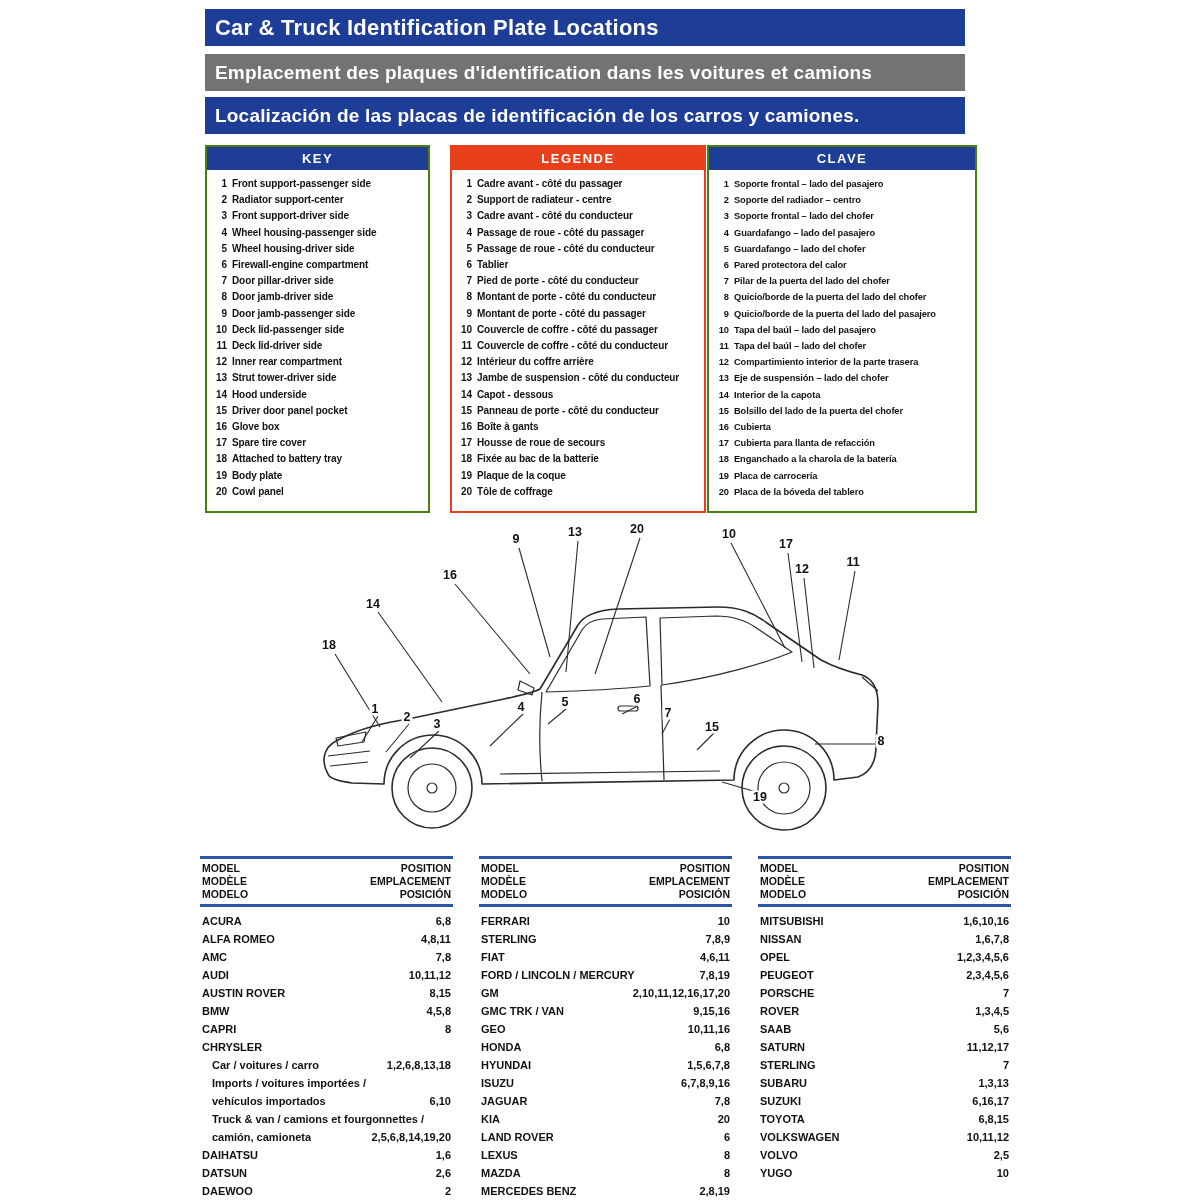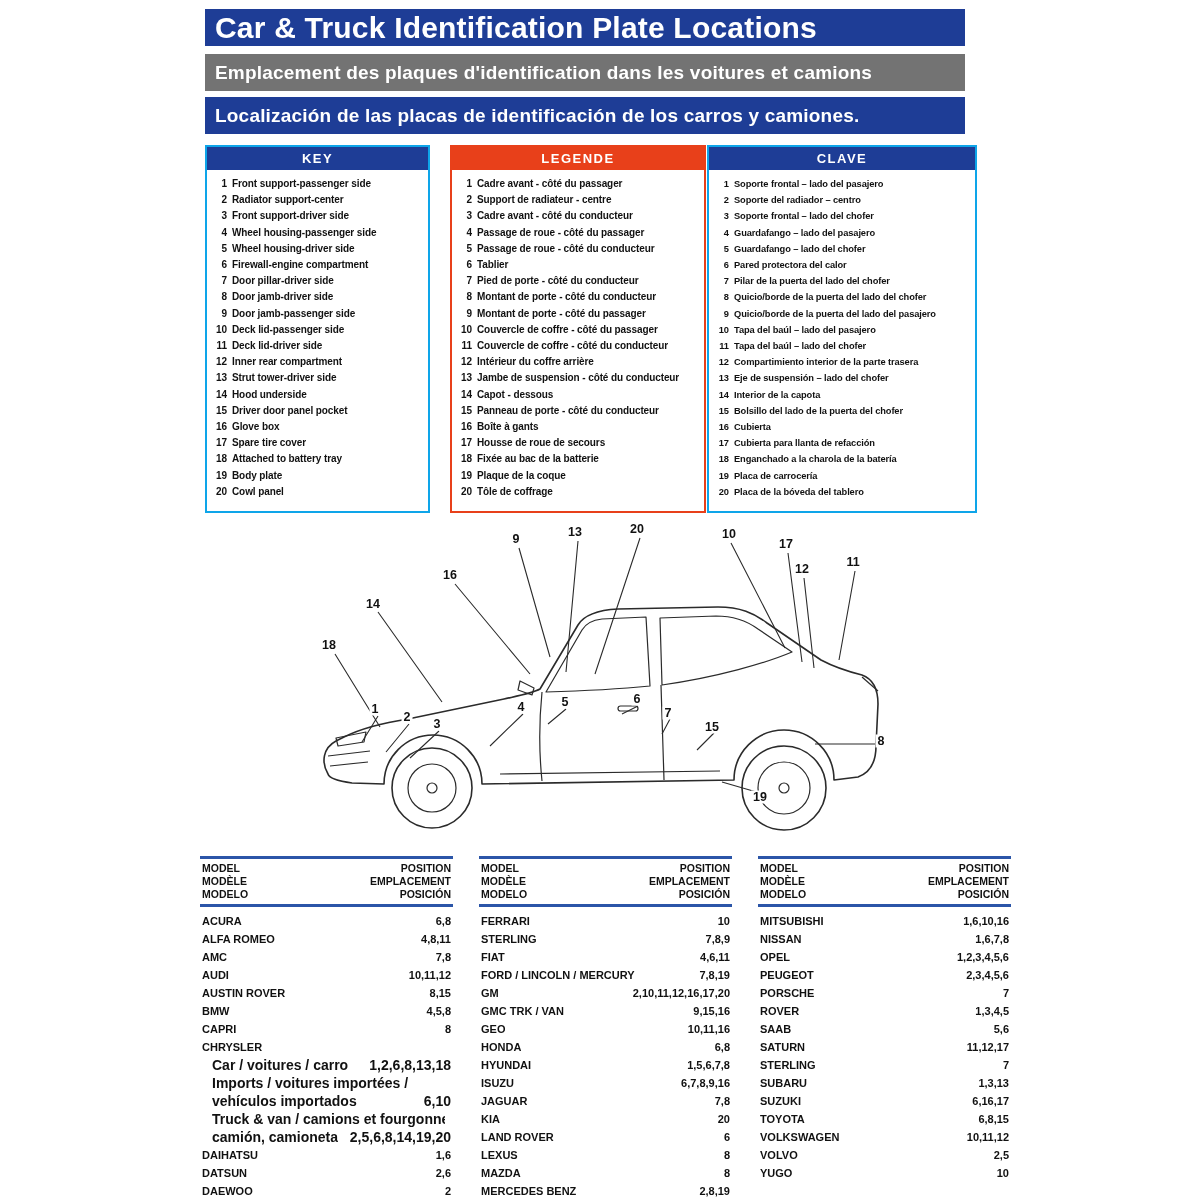--- a/index.html
+++ b/index.html
@@ -11,27 +11,27 @@
   .page { position:absolute; inset:0; background:#fff; }
 
   
   .banner {
     position:absolute; left:205px; width:760px; height:37px;
     color:#fff; font-weight:bold; display:flex; align-items:center;
     padding:0 10px; letter-spacing:.2px; white-space:nowrap; overflow:hidden;
   }
   .banner.blue   { background:#1e3d96; }
   .banner.orange { background:#737373; }
-  .banner-en { top:9px;  font-size:30px; }
+  .banner-en { top:9px;  font-size:22px; }
   .banner-fr { top:54px; font-size:19px; }
   .banner-es { top:97px; font-size:19px; }
 
   
   .keys { position:absolute; top:145px; left:205px; width:795px; height:368px; }
-  .key-box { position:absolute; top:0; height:368px; background:#fff; border:2px solid #0ea5e9; }
+  .key-box { position:absolute; top:0; height:368px; background:#fff; border:2px solid #4d7c0f; }
   .key-box.orange { border-color:#e8401a; }
   .key-box:nth-child(1) { left:0;     width:225px; }
   .key-box:nth-child(2) { left:245px; width:256px; }
   .key-box:nth-child(3) { left:502px; width:270px; }
   .key-head {
     height:23px; color:#fff; font-weight:bold; font-size:13px; letter-spacing:1.5px;
     display:flex; align-items:center; justify-content:center; background:#1e3d96;
   }
   .key-box.orange .key-head { background:#e8401a; }
   .key-list { padding:6px 4px 0 4px; }
@@ -58,21 +58,21 @@
     padding:3px 2px; font-size:10.5px; font-weight:bold; line-height:13px;
   }
   .hpos { text-align:right; }
   .tbodyx { padding-top:5px; }
   .trow {
     display:flex; justify-content:space-between; align-items:baseline;
     font-size:11px; font-weight:bold; line-height:18px; padding:0 2px; white-space:nowrap;
   }
   .trow .m { overflow:hidden; margin-right:6px; }
   .trow .p { text-align:left; flex:none; }
-  .trow.indent { padding-left:12px; font-size:14px; }
+  .trow.indent { padding-left:12px; font-size:11px; }
 </style>
 </head>
 <body>
 
 <div class="page">
 
   <div class="banner blue banner-en">
     <span>Car &amp; Truck Identification Plate Locations</span>
   </div>
   <div class="banner orange banner-fr">

